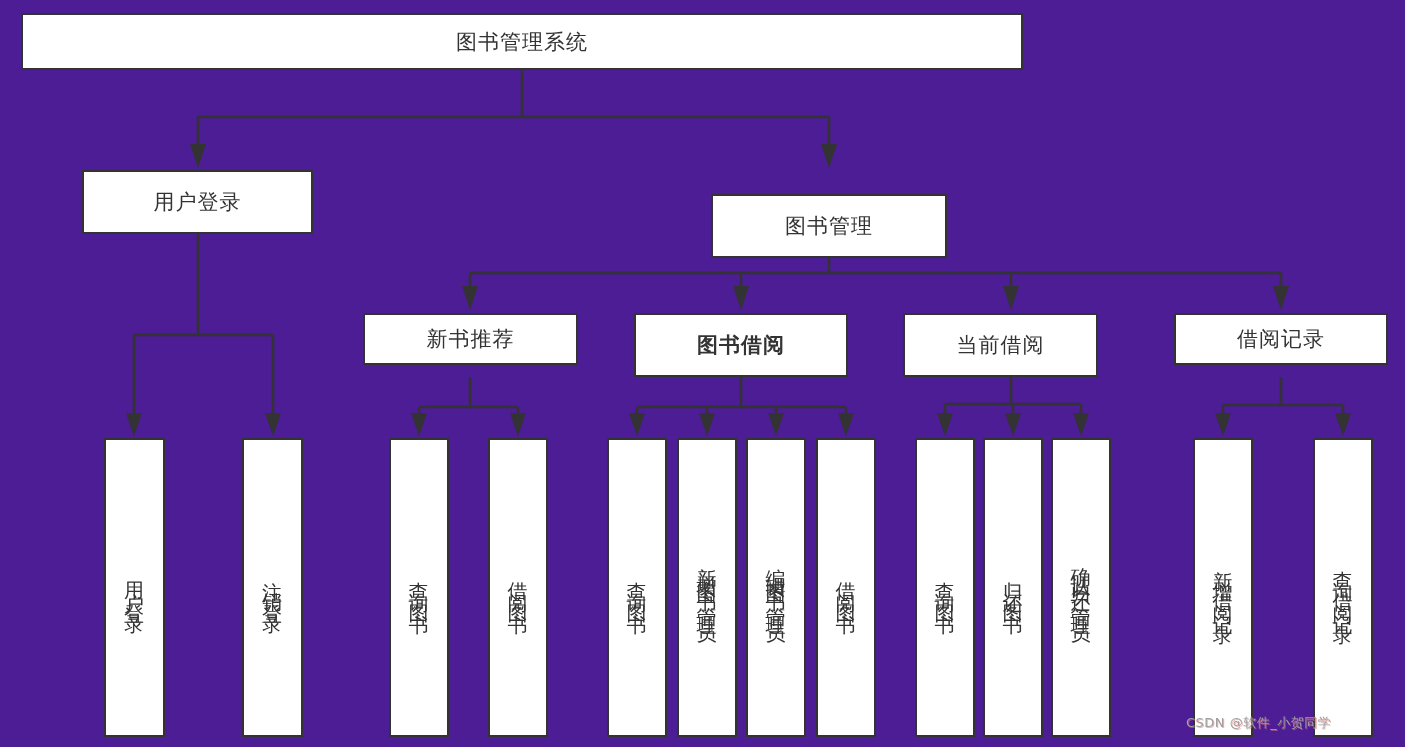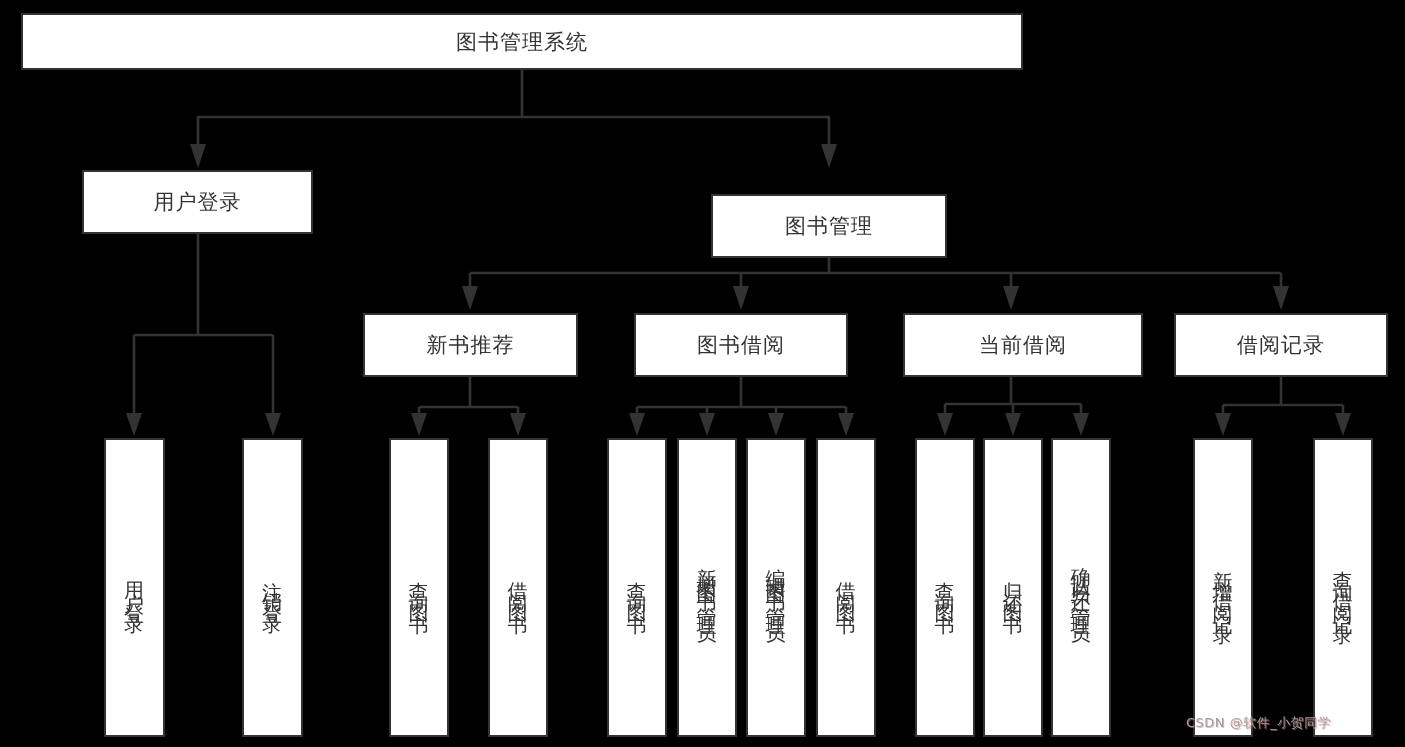--- a/index.html
+++ b/index.html
@@ -1,19 +1,19 @@
 <!DOCTYPE html>
 <html><head>
 <meta charset="utf-8">
 <style>
   html,body{margin:0;padding:0;background:#ffffff;}
   .canvas{
     position:relative;
     width:1405px;height:747px;
-    background:#000000;
+    background:#4c1d95;
     font-family:"DejaVu Sans","Liberation Sans",sans-serif;
     color:#333333;
     overflow:hidden;
   }
   .connectors{position:absolute;left:0;top:0;width:1405px;height:747px;}
   .hnode{
     position:absolute;
     box-sizing:border-box;
     border:2.5px solid #333333;
     background:#ffffff;
@@ -89,24 +89,24 @@
       <polygon points="1215,413 1231,413 1223,436"></polygon>
       <polygon points="1335,413 1351,413 1343,436"></polygon>
     </g>
   </svg>
 
   <div class="hnode" style="left:21px;top:13px;width:1002px;height:57px;">图书管理系统</div>
 
   <div class="hnode" style="left:82px;top:170px;width:231px;height:64px;">用户登录</div>
   <div class="hnode" style="left:711px;top:170px;width:236px;height:64px;margin-top:24px;">图书管理</div>
 
-  <div class="hnode" style="left:363px;top:313px;width:215px;height:64px;">新书推荐</div>
-  <div class="hnode" style="left:634px;top:313px;width:214px;height:64px;">图书借阅</div>
-  <div class="hnode" style="left:903px;top:313px;width:240px;height:64px;font-family:Liberation Mono, monospace;">当前借阅</div>
-  <div class="hnode" style="left:1174px;top:313px;width:214px;height:64px;">借阅记录</div>
+  <div class="hnode" style="left:363px;top:313px;width:215px;height:52px;">新书推荐</div>
+  <div class="hnode" style="left:634px;top:313px;width:214px;height:64px;font-weight:bold;">图书借阅</div>
+  <div class="hnode" style="left:903px;top:313px;width:195px;height:64px;font-family:Liberation Mono, monospace;">当前借阅</div>
+  <div class="hnode" style="left:1174px;top:313px;width:214px;height:52px;">借阅记录</div>
 
   <div class="vnode" style="left:104px;width:61px;">
     <span class="vtxt">用户登录</span>
   </div>
   <div class="vnode" style="left:242px;width:61px;">
     <span class="vtxt">注销登录</span>
   </div>
 
   <div class="vnode" style="left:389px;width:60px;">
     <span class="vtxt">查询图书</span>

